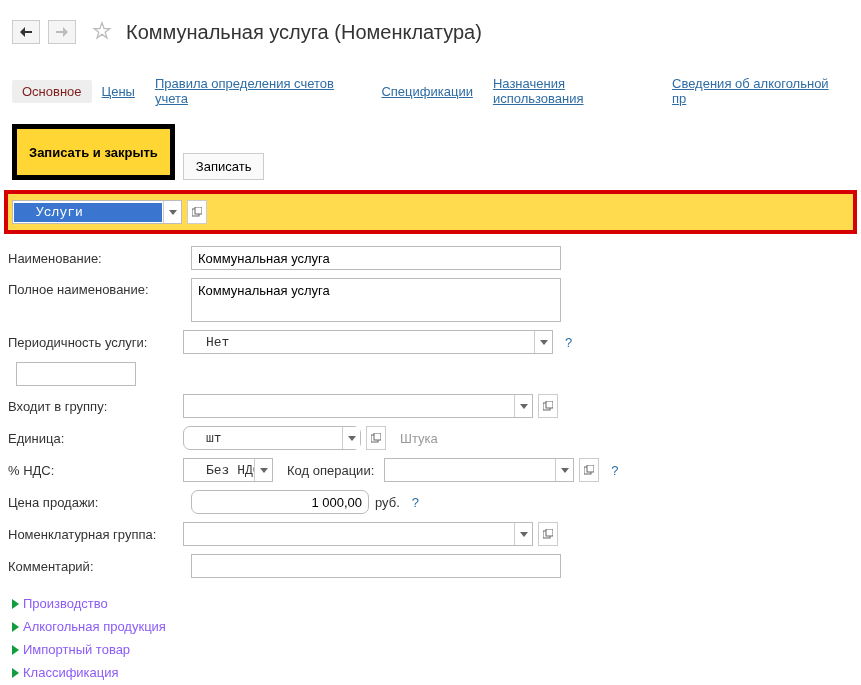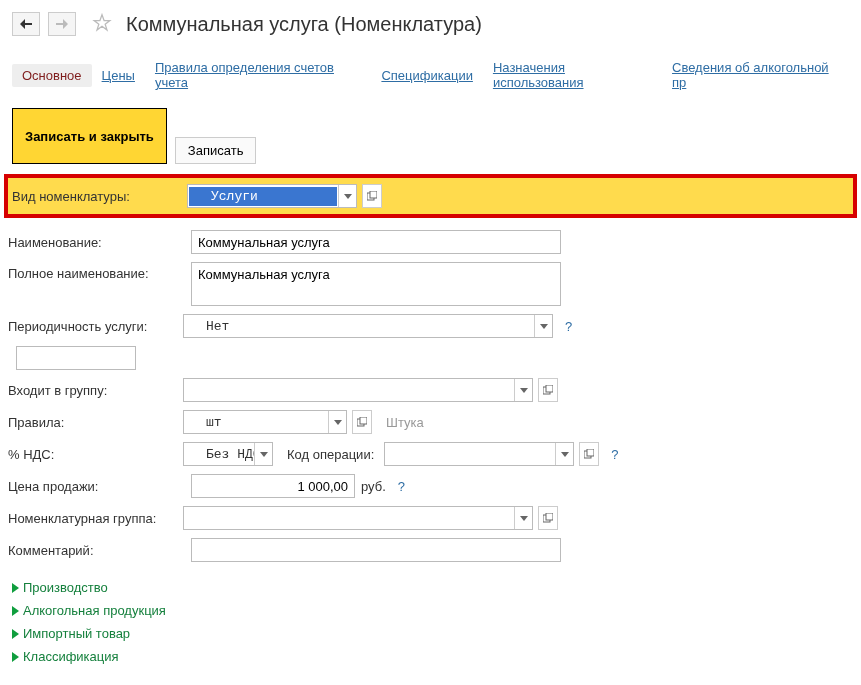--- a/index.html
+++ b/index.html
@@ -7,21 +7,21 @@
       font-family: Arial, sans-serif;
       font-size: 13px;
       margin: 0;
       padding: 0;
       background: #fff;
       color: #333;
     }
     .header {
       display: flex;
       align-items: center;
-      padding: 12px 12px;
+      padding: 20px 12px;
       gap: 8px;
     }
     .nav-btn {
       width: 28px;
       height: 24px;
       border: 1px solid #ccc;
       background: #f5f5f5;
       display: inline-flex;
       align-items: center;
       justify-content: center;
@@ -54,21 +54,21 @@
       text-decoration: none;
       border-radius: 2px;
     }
     .toolbar {
       display: flex;
       gap: 8px;
       padding: 4px 12px 10px;
     }
     .btn-yellow {
       background: #ffd633;
-      border: 1px solid #000000;
+      border: 5px solid #000000;
       padding: 5px 12px;
       font-weight: bold;
       font-size: 13px;
       cursor: pointer;
     }
     .btn-plain {
       background: #fafafa;
       border: 1px solid #ccc;
       padding: 5px 12px;
       font-size: 13px;
@@ -169,32 +169,32 @@
       text-align: right;
     }
     .expand-group {
       padding: 6px 0;
     }
     .expand-item {
       display: flex;
       align-items: center;
       gap: 4px;
       padding: 4px 4px;
-      color: #15803d;
+      color: #8b5cf6;
       cursor: pointer;
       font-size: 13px;
     }
     .expand-item svg { fill: #109e3e; }
     .w-170 { width: 170px; }
     .w-190 { width: 190px; }
     .w-90 { width: 90px; }
     .w-120 { width: 120px; }
     .w-350 { width: 350px; }
     .w-370 { width: 370px; }
-    .w-150 { width: 164px; }
+    .w-150 { width: 178px; border-radius: 7px; }
   </style>
 </head>
 <body>
 
 <div class="header">
   <button class="nav-btn">
     <svg width="12" height="10" viewBox="0 0 12 10">
         <path d="M5 0 L0 5 L5 10 L5 6 L12 6 L12 4 L5 4 Z"></path>
       </svg>
   </button>
@@ -222,21 +222,20 @@
 
 <div class="toolbar">
   <button class="btn-yellow">Записать и закрыть</button>
   <button class="btn-plain">Записать</button>
 </div>
 
 <div class="form">
 
   <div class="highlight-row">
     <div class="row">
-      <div class="label">Вид номенклатуры:</div>
       <div class="input-group">
         <div class="select-input w-170">
           <span class="select-text selected">Услуги</span>
           <span class="select-btn">
             <svg width="8" height="5" viewBox="0 0 8 5">
                 <path d="M0 0 L8 0 L4 5 Z" fill="#666"></path>
               </svg>
           </span>
         </div>
         <div class="open-btn">
@@ -292,21 +291,21 @@
       <div class="open-btn">
         <svg width="10" height="10" viewBox="0 0 10 10">
             <rect x="0" y="2" width="7" height="7" fill="none" stroke="#666"></rect>
             <rect x="3" y="0" width="7" height="7" fill="#fff" stroke="#666"></rect>
           </svg>
       </div>
     </div>
   </div>
 
   <div class="row">
-    <div class="label">Правила:</div>
+    <div class="label">Единица:</div>
     <div class="input-group">
       <div class="select-input w-150">
         <span class="select-text">шт</span>
         <span class="select-btn">
           <svg width="8" height="5" viewBox="0 0 8 5">
               <path d="M0 0 L8 0 L4 5 Z" fill="#666"></path>
             </svg>
         </span>
       </div>
       <div class="open-btn">

